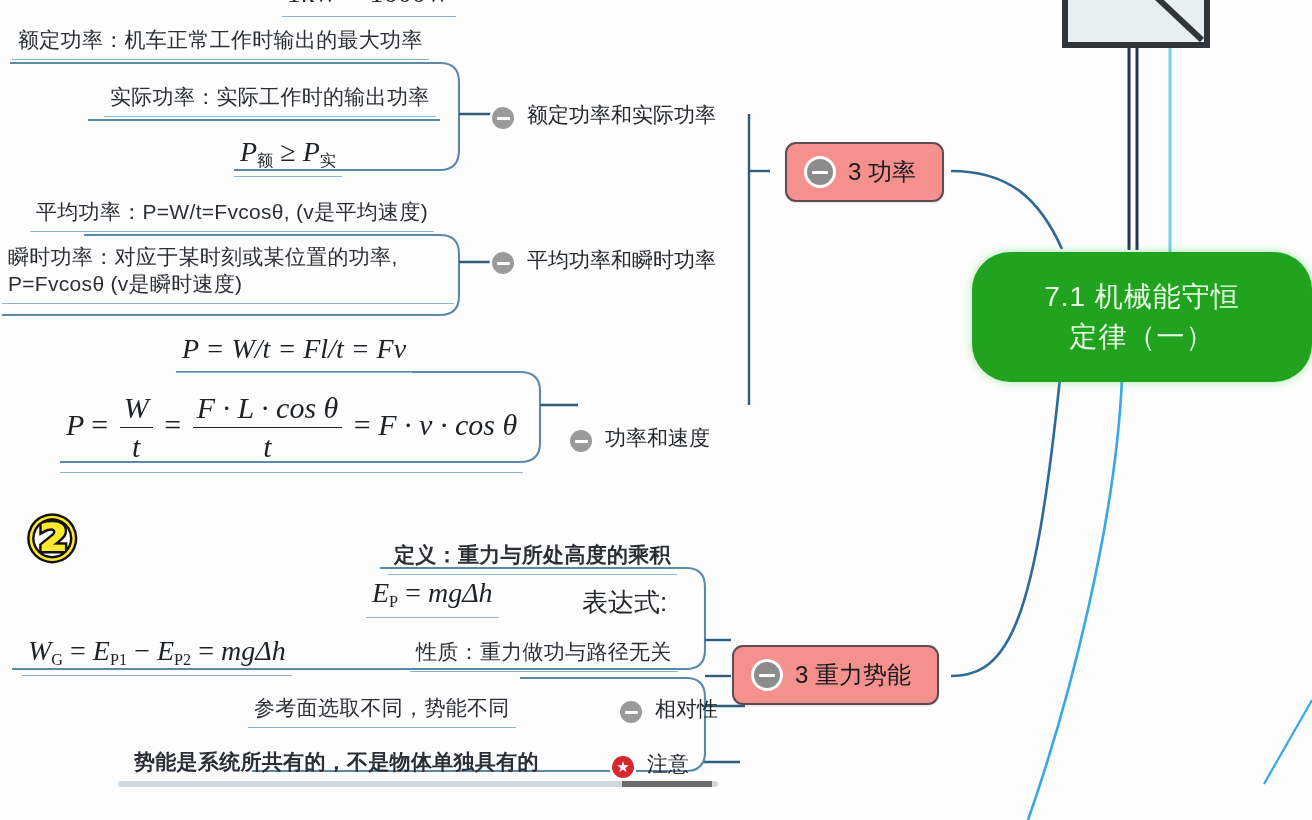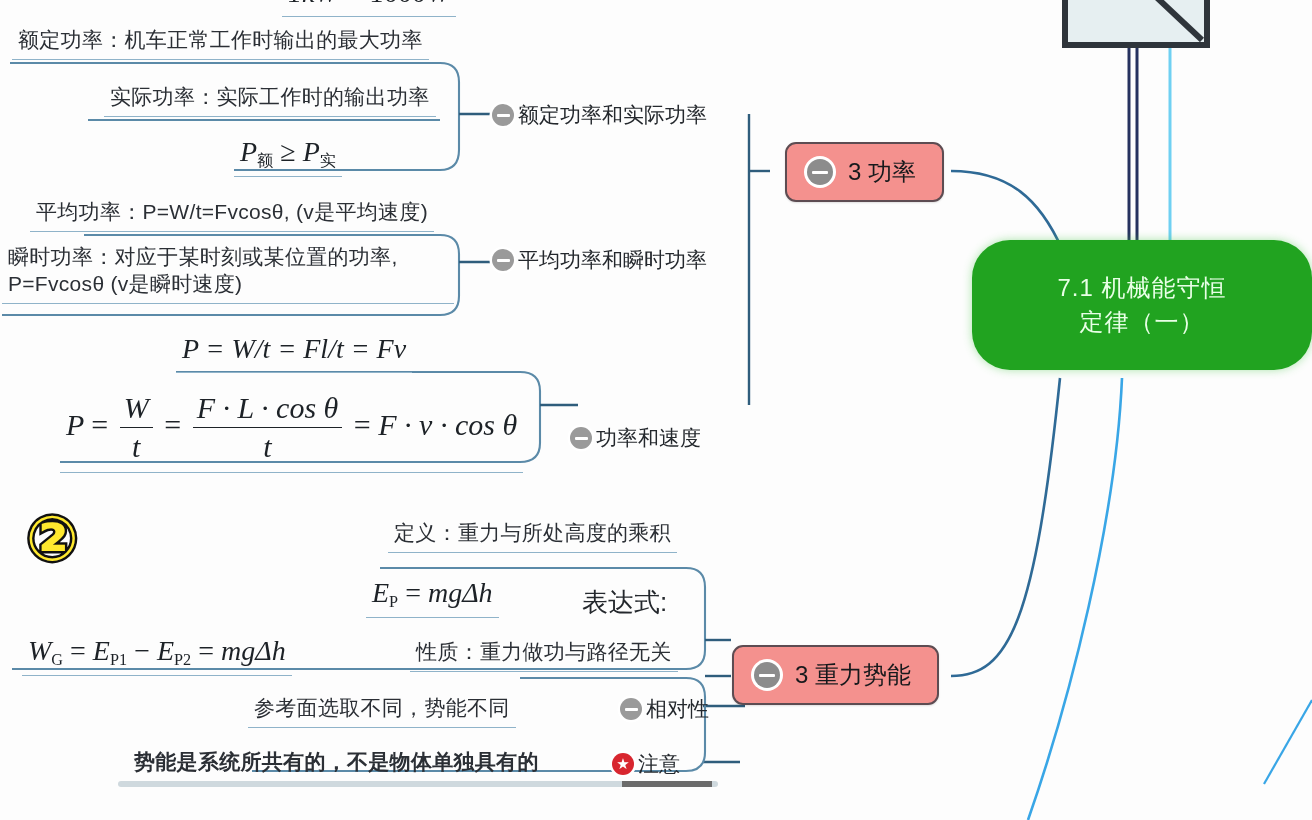--- a/index.html
+++ b/index.html
@@ -63,22 +63,22 @@
   .frac > .den {
     display: block;
     border-top: 1.7px solid #1d2227;
     padding: 0 4px;
   }
 
   
   .branch {
     position: absolute;
     display: flex;
-    align-items: center;
-    gap: 4px;
+    align-items: flex-end;
+    gap: 13px;
     font-size: 21px;
     white-space: nowrap;
     color: #24282d;
   }
   .ic-minus {
     width: 22px; height: 22px;
     border-radius: 50%;
     background: #9a9a9a;
     box-shadow: 0 0 0 2.5px #ffffff;
     position: relative;
@@ -132,30 +132,30 @@
     background: #8c8c8c;
     box-shadow: 0 0 0 3px #ffffff;
   }
   .node-pink .ic-minus::after {
     left: 5px; right: 5px; top: 11.5px; height: 3.5px;
   }
 
   
   .node-green {
     position: absolute;
-    left: 972px; top: 240px;
+    left: 972px; top: 252px;
     width: 340px; height: 130px;
     background: #21a320;
     border-radius: 38px;
     display: flex;
     align-items: center;
     justify-content: center;
     text-align: center;
     color: #e8ffe6;
-    font-size: 24px;
+    font-size: 28px;
     line-height: 1.42;
     letter-spacing: 1px;
     box-shadow: 0 0 10px rgba(70,200,70,.45);
   }
 
   
   .diagram-box {
     position: absolute;
     left: 1062px; top: -74px;
     width: 148px; height: 122px;
@@ -316,21 +316,21 @@
 
   <div class="node-green">
     <div>
       <div>7.1 机械能守恒</div>
       <div>定律（一）</div>
     </div>
   </div>
 
   <div class="badge-two">②</div>
 
-  <div class="leaf" style="left:388px; top:519px;">定义：重力与所处高度的乘积</div>
+  <div class="leaf" style="left:388px; top:541px;font-weight:bold;">定义：重力与所处高度的乘积</div>
 
   <div class="leaf math" style="left:366px; top:574px;">
     <span>E</span><sub>P</sub>
     <span class="up">=</span>
     <span>mgΔh</span>
   </div>
 
   <div class="branch" style="left:582px; top:585px; font-size:26px;">
     <span>表达式:</span>
   </div>

